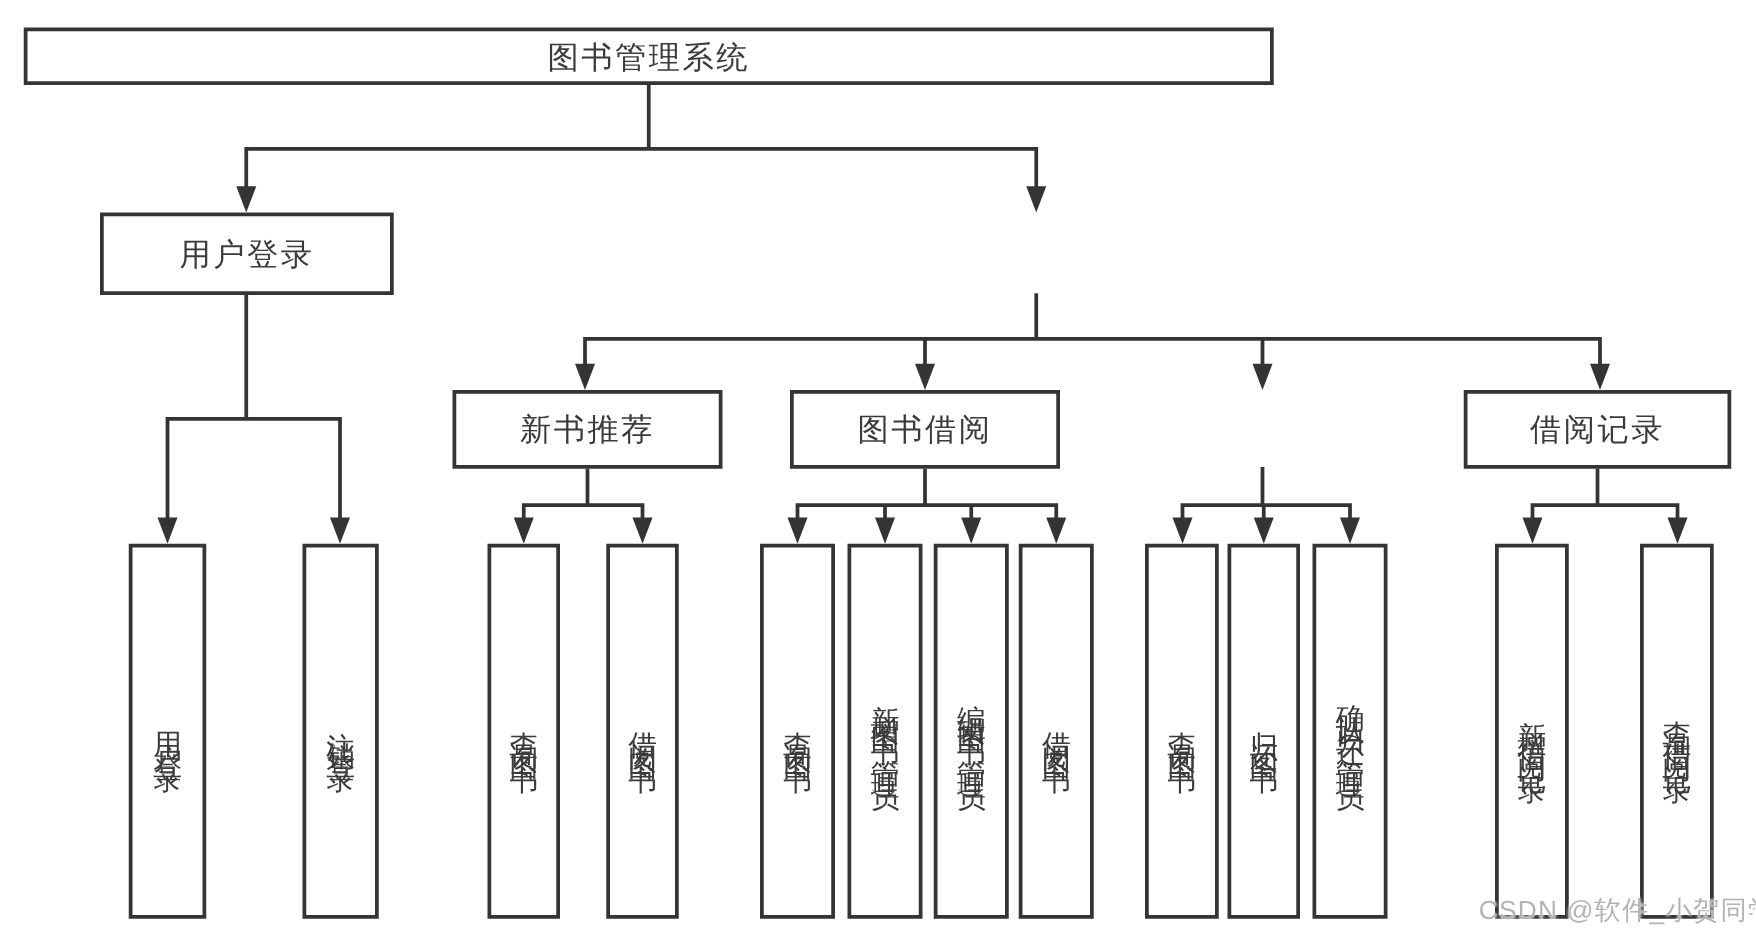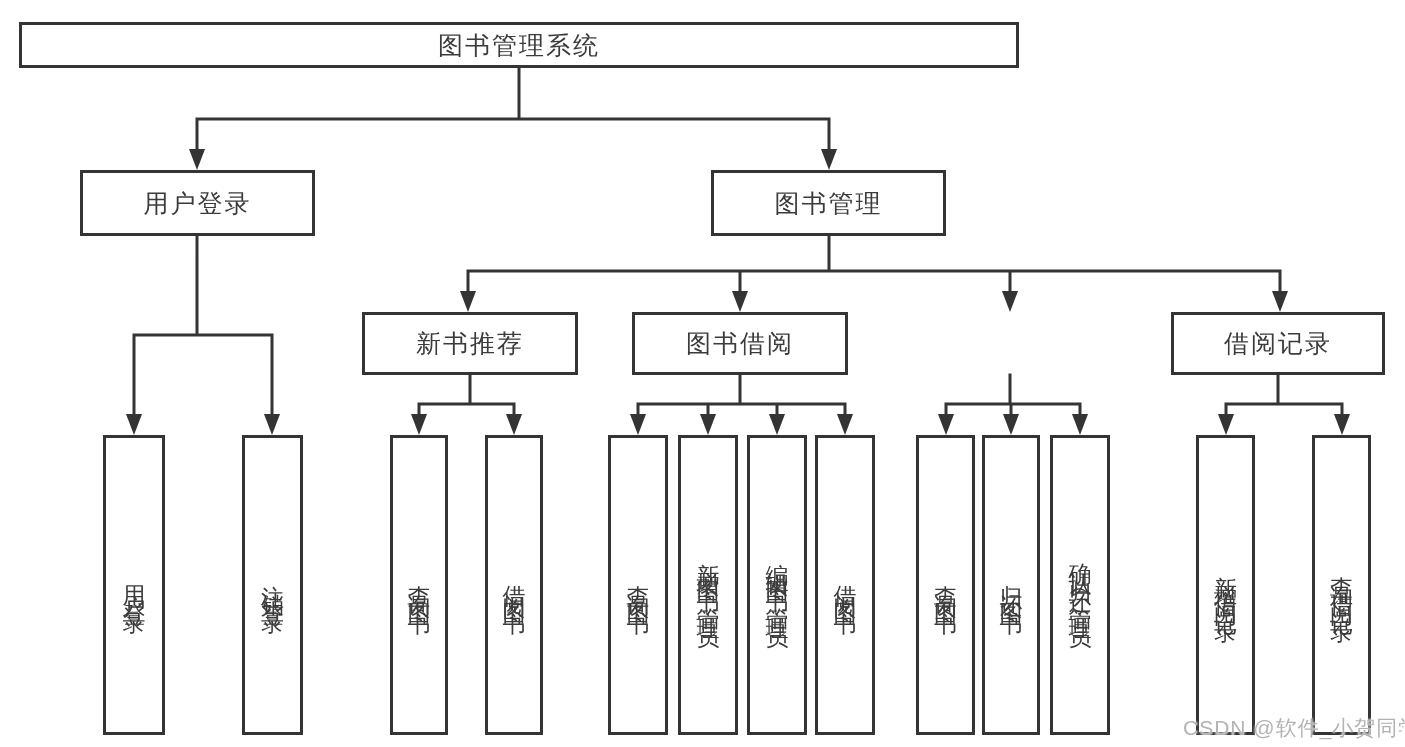--- a/index.html
+++ b/index.html
@@ -109,23 +109,20 @@
     </g>
   </svg>
 
   <div class="node" style="left:19px; top:22px; width:1000px; height:46px;">
     <span>图书管理系统</span>
   </div>
 
   <div class="node" style="left:80px; top:170px; width:235px; height:66px;">
     <span>用户登录</span>
   </div>
-  <div class="node" style="left:711px; top:170px; width:235px; height:66px;">
-    <span>图书管理</span>
-  </div>
 
   <div class="node" style="left:632px; top:312px; width:216px; height:63px;">
     <span>图书借阅</span>
   </div>
   <div class="node" style="left:362px; top:312px; width:216px; height:63px;">
     <span>新书推荐</span>
   </div>
   <div class="node" style="left:1171px; top:312px; width:214px; height:63px;">
     <span>借阅记录</span>
   </div>

